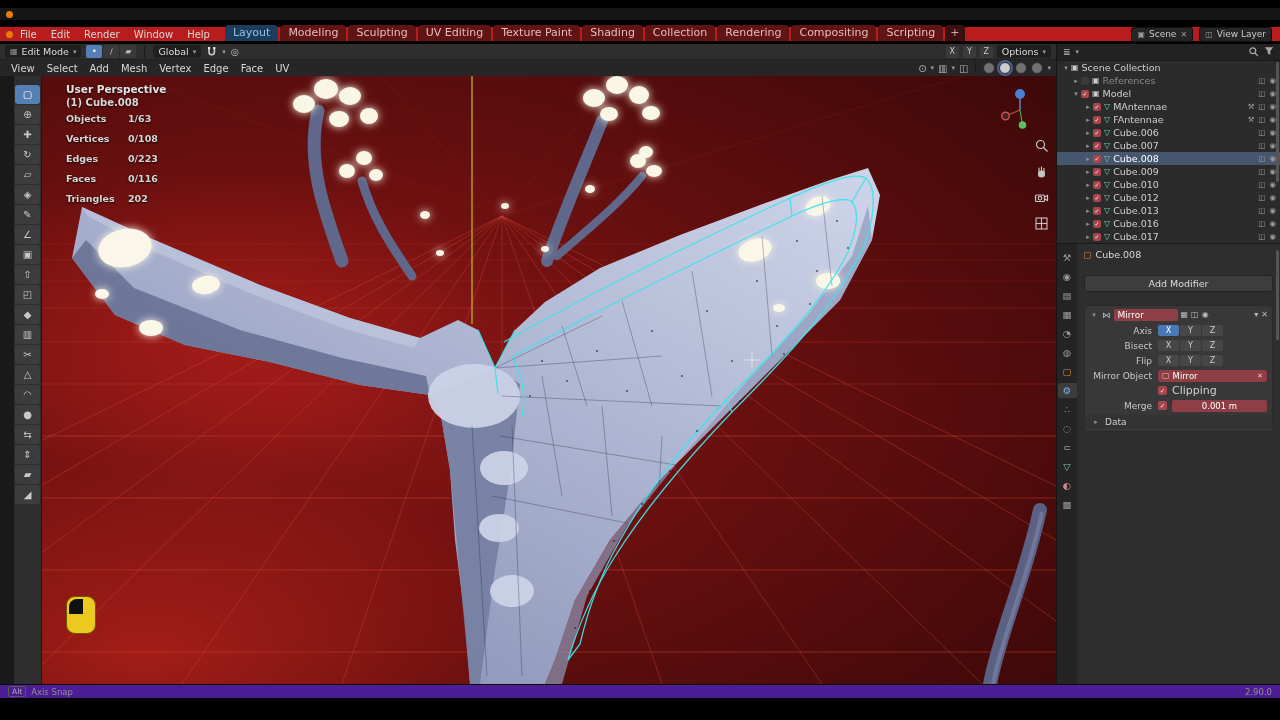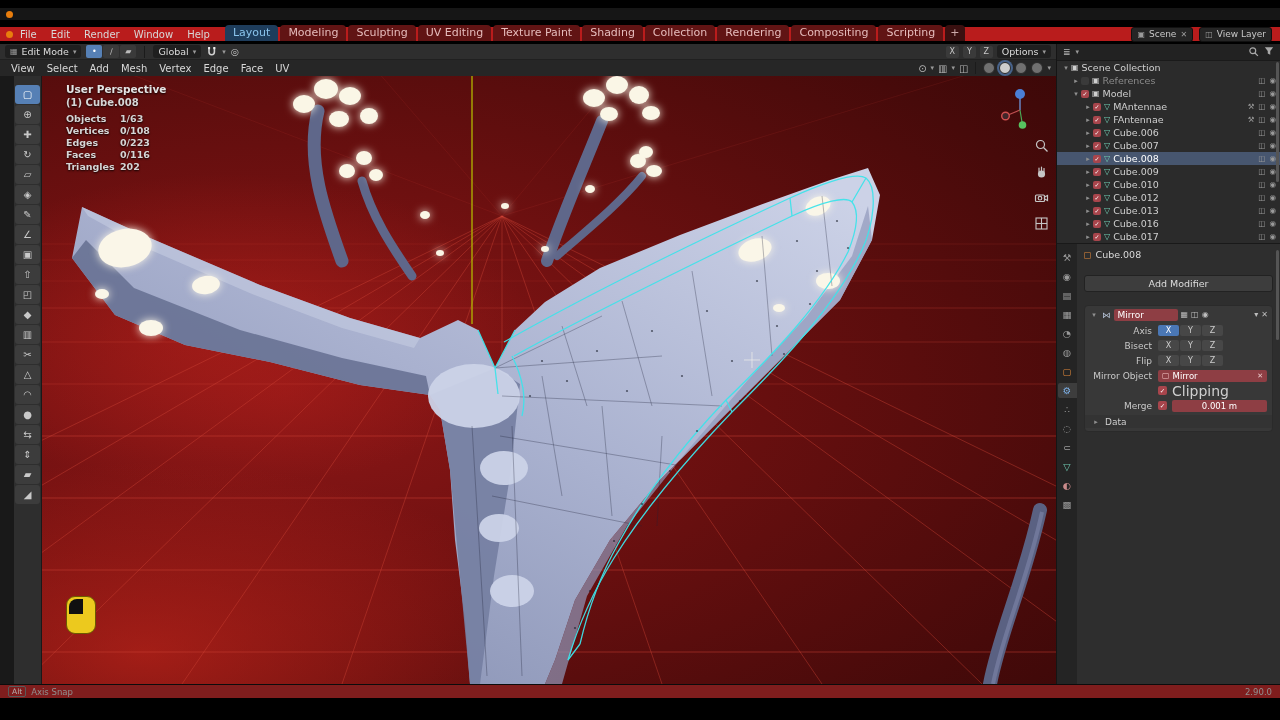--- a/index.html
+++ b/index.html
@@ -49,21 +49,21 @@
   .tool-btn.active{background:#5680b5;color:#fff;}
   .scene{position:absolute;left:42px;top:0;right:0;bottom:0;overflow:hidden;
     background:
       radial-gradient(60% 45% at 10% 95%, rgba(216,42,30,.55), rgba(0,0,0,0) 70%),
       radial-gradient(42% 36% at 18% 42%, rgba(196,36,28,.45), rgba(0,0,0,0) 72%),
       radial-gradient(135% 115% at 24% 52%, #8e1717 0%, #6d1010 30%, #470a0a 62%, #230404 100%);}
   .scene-svg{position:absolute;left:0;top:0;}
   .overlay-stats{position:absolute;left:24px;top:6px;text-shadow:0 1px 2px rgba(0,0,0,.85);font-weight:bold;}
   .ov-line1{font-size:10.5px;color:#e4e4e4;line-height:14px;}
   .ov-line2{font-size:10px;color:#d6d6d6;line-height:13px;}
-  .stat-grid{margin-top:4px;display:grid;grid-template-columns:54px auto;font-size:9.5px;color:#d5d5d5;line-height:12px;}
+  .stat-grid{margin-top:4px;display:grid;grid-template-columns:54px auto;font-size:9.5px;color:#d5d5d5;line-height:12px;gap:8px;}
   .gizmo{position:absolute;right:14px;top:10px;width:44px;height:44px;}
   .nav-icons{position:absolute;right:7px;top:62px;display:flex;flex-direction:column;gap:7px;align-items:center;}
   .mouse-hint{position:absolute;left:22px;top:518px;width:34px;height:42px;}
   .mouse-body{position:absolute;left:2px;top:2px;width:28px;height:36px;background:#ecc91e;border-radius:9px;border:1px solid #6b5a00;}
   .mouse-lmb{position:absolute;left:2px;top:2px;width:13px;height:15px;background:#101010;border-radius:8px 0 0 0;}
   .mouse-split{position:absolute;left:15px;top:2px;width:1px;height:15px;background:#101010;}
   
   .right-panel{position:absolute;left:1056px;top:44px;width:224px;height:640px;background:#2b2b2b;
     display:flex;flex-direction:column;box-sizing:border-box;border-left:1px solid #151515;}
   .outliner{flex:0 0 198px;display:flex;flex-direction:column;position:relative;}
@@ -96,24 +96,24 @@
   .mh-icon{font-size:8.5px;color:#b9c6da;}
   .mh-tgl{font-size:8px;color:#bdbdbd;}
   .mrow{display:flex;align-items:center;height:15px;padding:0 5px;}
   .mlabel{width:62px;text-align:right;color:#c9c9c9;padding-right:6px;font-size:9px;flex:0 0 auto;}
   .seg{display:flex;gap:1px;}
   .segbtn{width:21px;height:11px;background:#474747;border-radius:2px;font-size:8px;color:#ccc;display:flex;align-items:center;justify-content:center;}
   .segbtn.on{background:#4a77b5;color:#fff;}
   .objfield{flex:1;height:12px;background:#8e3e44;border-radius:2px;display:flex;align-items:center;gap:3px;padding:0 4px;color:#fff;font-size:8.5px;}
   .checkbox{width:9px;height:9px;background:#a8454c;border-radius:2px;color:#fff;font-size:6.5px;display:flex;align-items:center;justify-content:center;flex:0 0 auto;}
   .valfield{flex:1;height:12px;background:#8e3e44;border-radius:2px;display:flex;align-items:center;justify-content:center;color:#fff;font-size:8.5px;margin-left:5px;}
-  .chklabel{margin-left:5px;color:#cfcfcf;font-size:14px;}
+  .chklabel{margin-left:5px;color:#cfcfcf;font-size:11px;}
   .datarow{display:flex;align-items:center;gap:4px;height:13px;padding:0 6px;background:#333;color:#cfcfcf;margin-top:2px;font-size:9px;}
   
-  .statusbar{position:absolute;left:0;top:684px;width:100%;height:14px;background:#7f1d1d;display:flex;align-items:center;
+  .statusbar{position:absolute;left:0;top:684px;width:100%;height:14px;background:#4c1d95;display:flex;align-items:center;
     font-size:8.5px;color:#909090;padding:0 8px;box-sizing:border-box;border-top:1px solid #0c0c0c;}
   .keycap{border:1px solid #5a5a5a;border-radius:2px;padding:0 3px;font-size:7.5px;color:#b5b5b5;margin-right:5px;line-height:9px;}
   .version{margin-left:auto;}
 </style>
 </head>
 <body>
 
 <div class="screen">
 
   <div class="titlebar">

